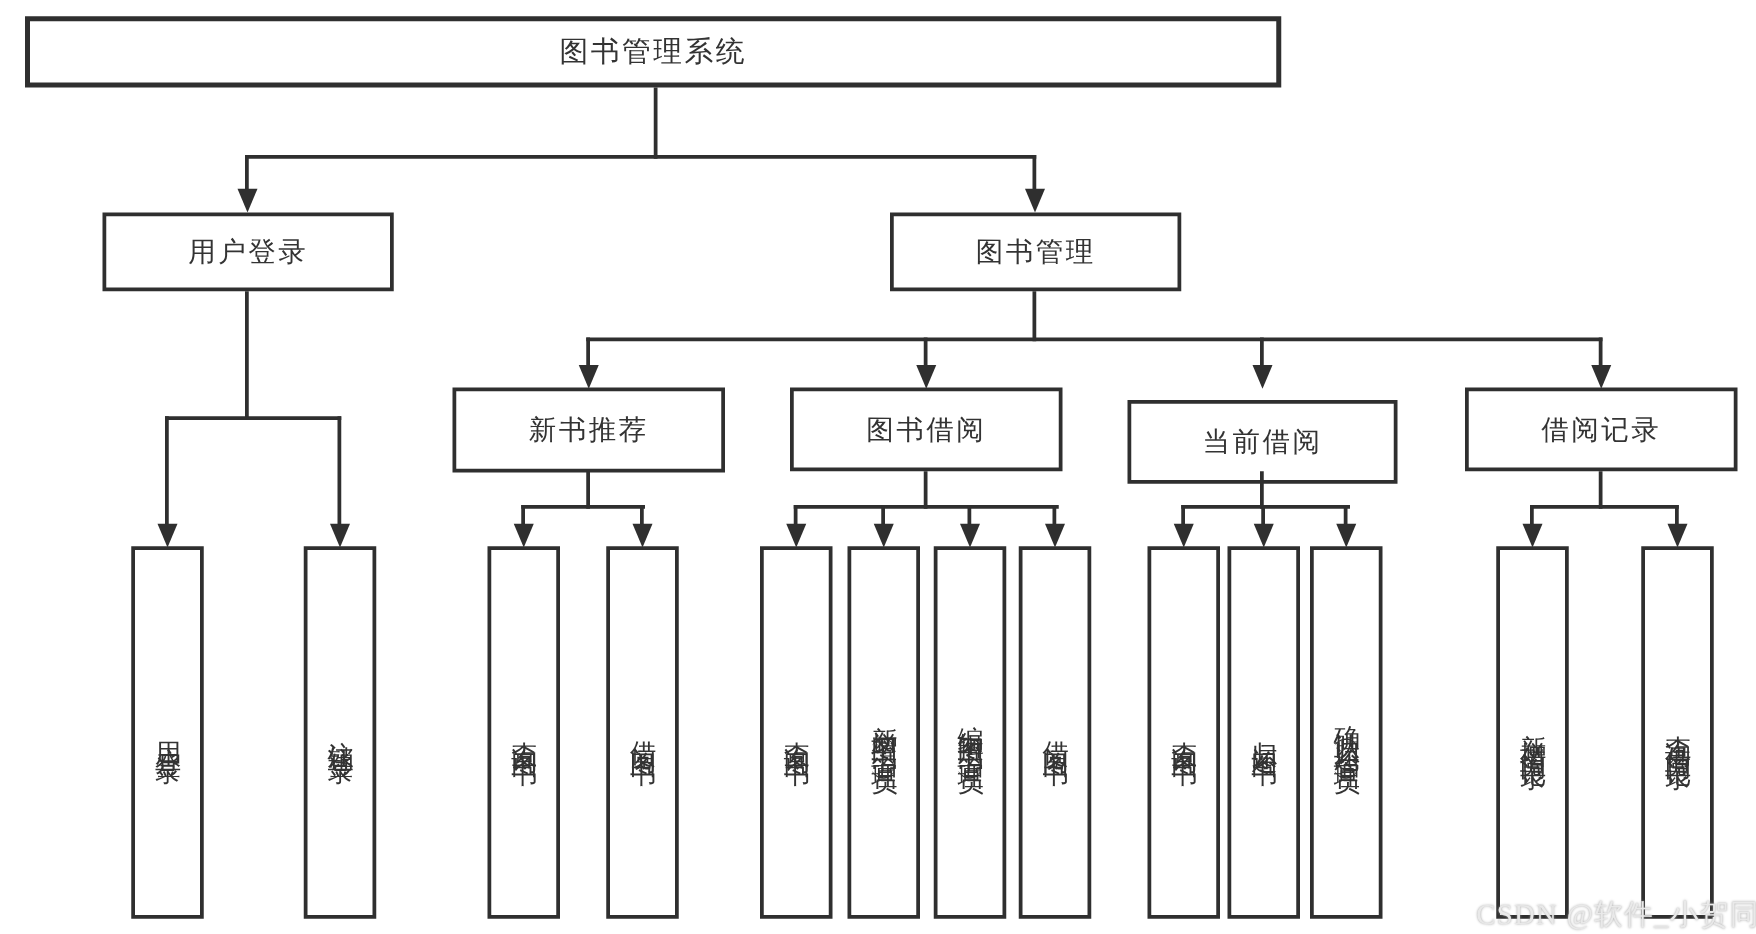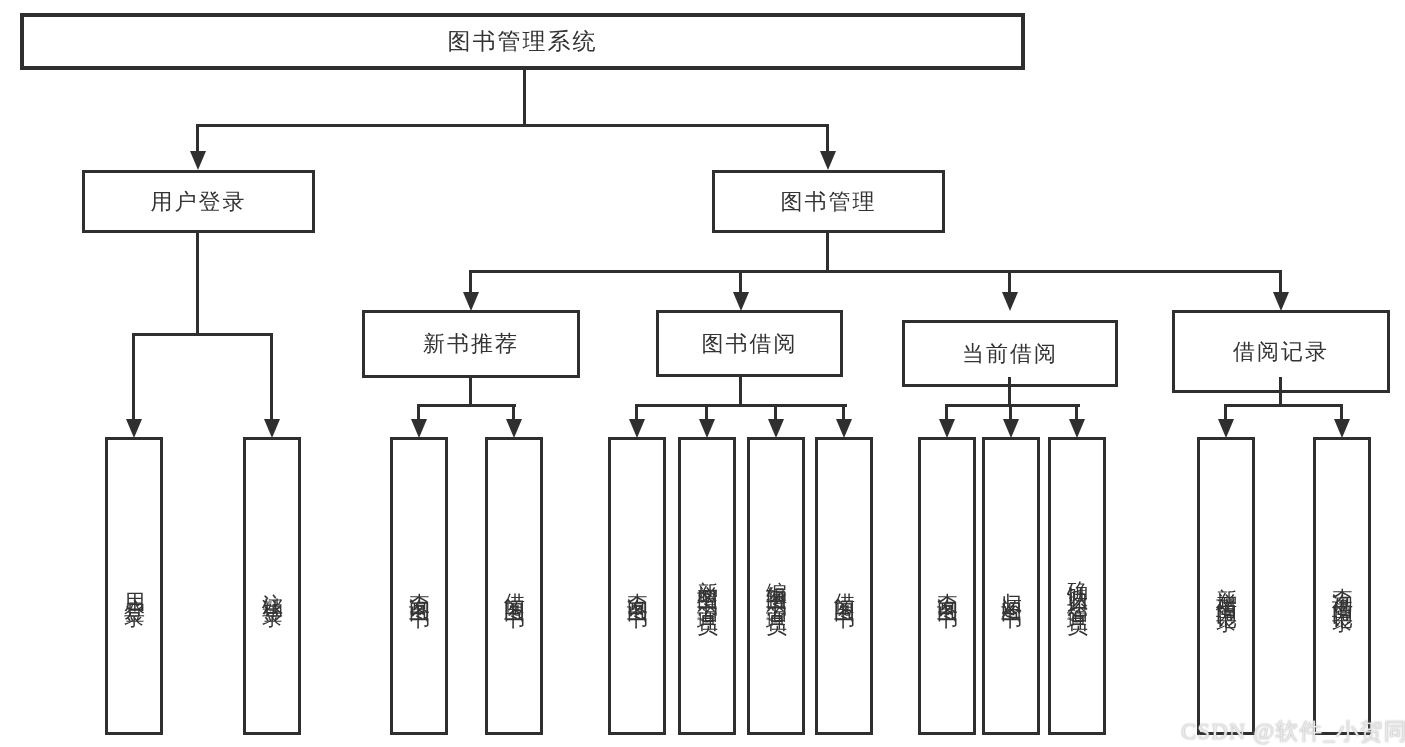--- a/index.html
+++ b/index.html
@@ -48,25 +48,25 @@
 <div id="stage">
 
   <div class="box root" style="left:20px;top:13px;width:1005px;height:57px;">图书管理系统</div>
 
   <div class="box" style="left:82px;top:170px;width:233px;height:63px;">用户登录</div>
 
   <div class="box" style="left:712px;top:170px;width:233px;height:63px;">图书管理</div>
 
   <div class="box" style="left:362px;top:310px;width:218px;height:68px;">新书推荐</div>
 
-  <div class="box" style="left:656px;top:310px;width:187px;height:67px;">图书借阅</div>
+  <div class="box" style="left:632px;top:310px;width:218px;height:67px;">图书借阅</div>
 
   <div class="box" style="left:902px;top:320px;width:216px;height:67px;">当前借阅</div>
 
-  <div class="box" style="left:1172px;top:310px;width:218px;height:83px;">借阅记录</div>
+  <div class="box" style="left:1172px;top:310px;width:218px;height:67px;">借阅记录</div>
 
   <div class="vbox" style="left:105px;top:437px;width:58px;height:298px;">
     <span>用户登录</span>
   </div>
   <div class="vbox" style="left:243px;top:437px;width:58px;height:298px;">
     <span>注销登录</span>
   </div>
 
   <div class="vbox" style="left:390px;top:437px;width:58px;height:298px;">
     <span>查询图书</span>

